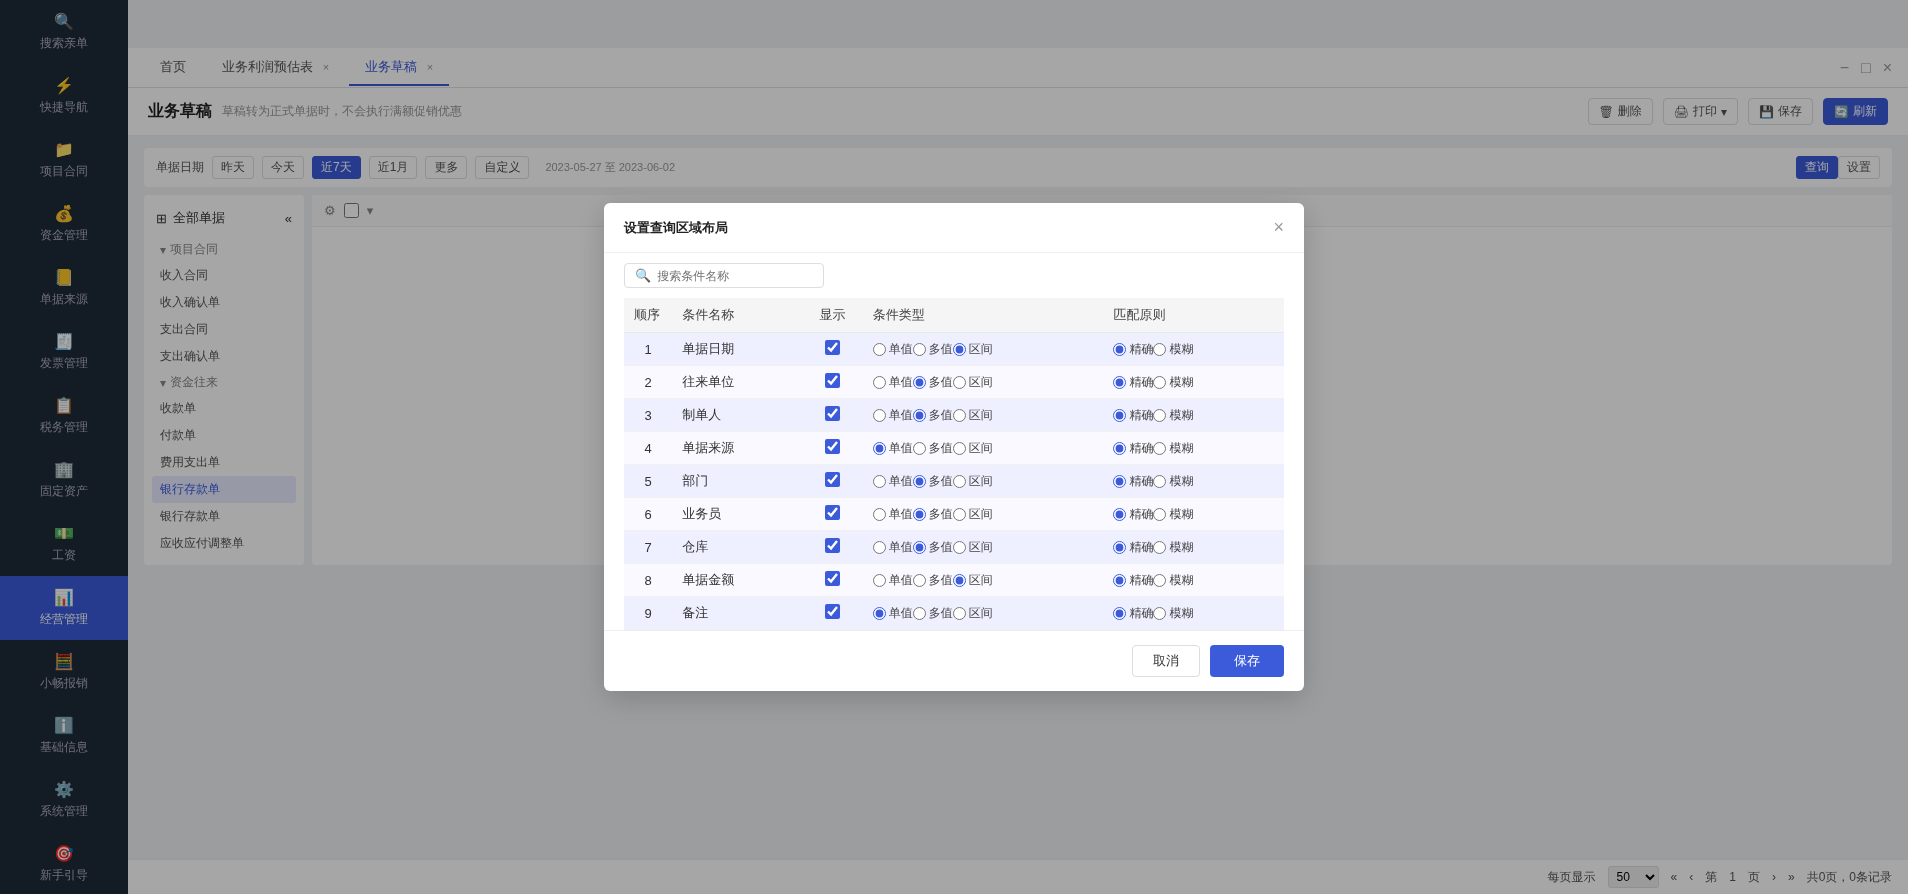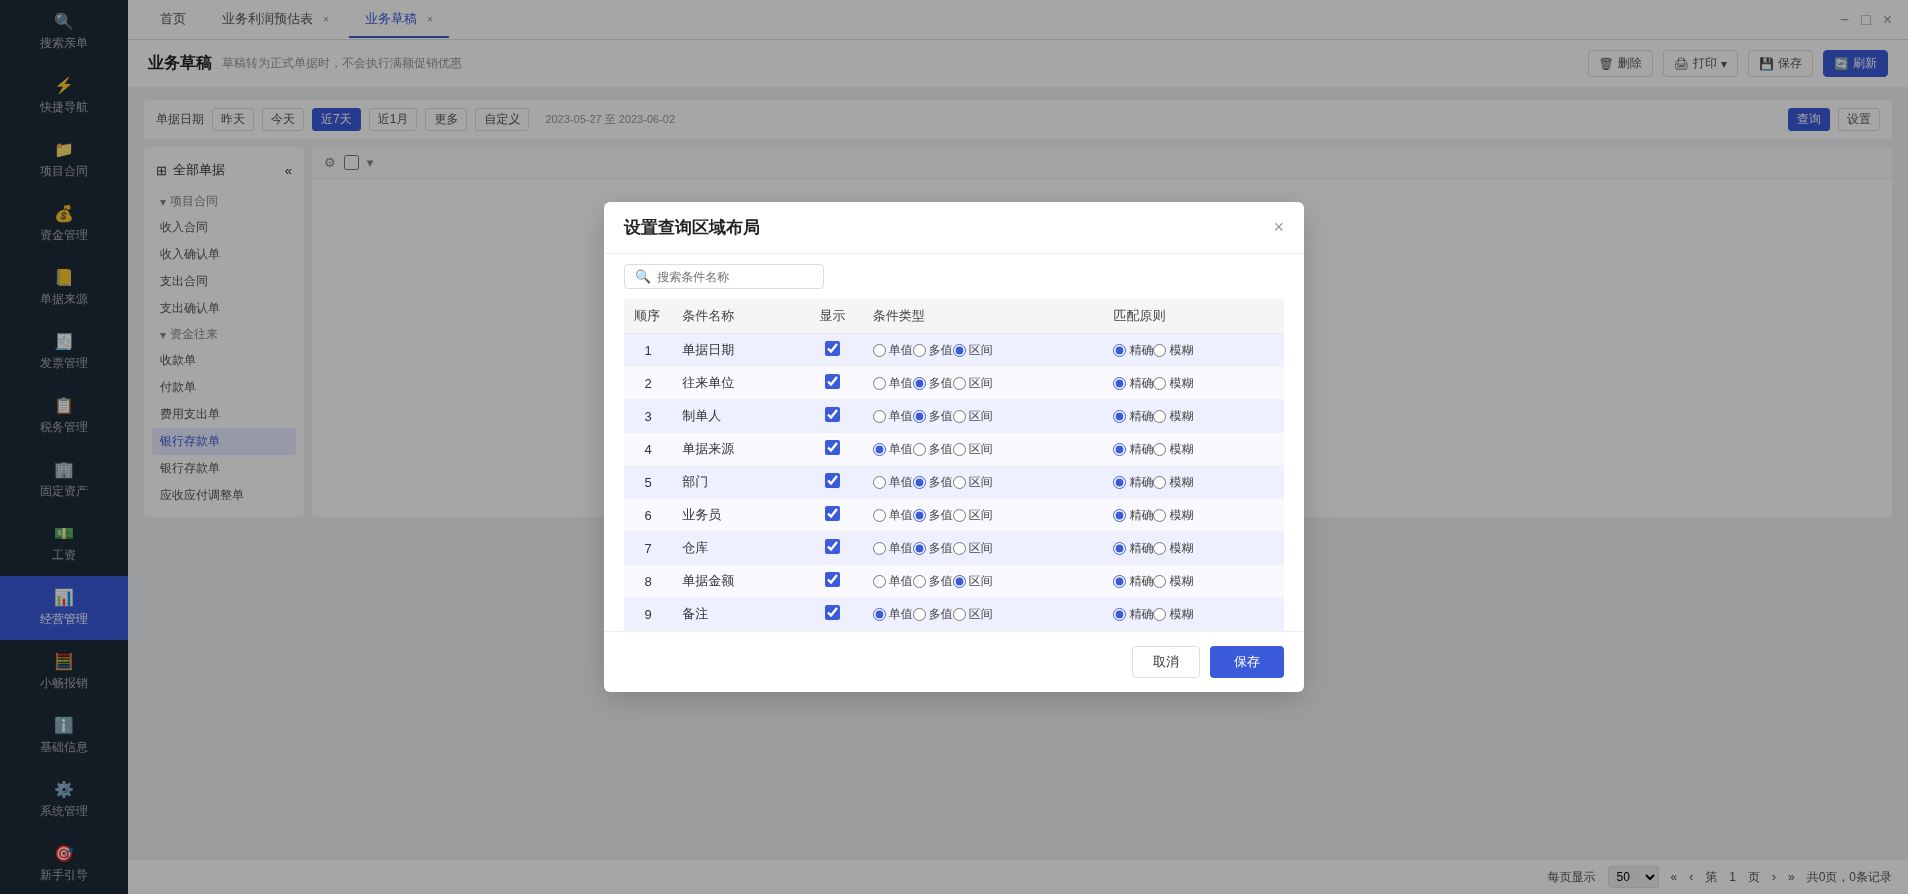--- a/index.html
+++ b/index.html
@@ -9,21 +9,21 @@
     .sidebar {
       width: 128px; background: #1e2a3a; color: #ccc; display: flex; flex-direction: column; height: 100%;
     }
     .sidebar-item {
       display: flex; flex-direction: column; align-items: center; padding: 12px 0; cursor: pointer; font-size: 12px; gap: 4px; color: #aab;
     }
     .sidebar-item.active { background: #3b5bdb; color: #fff; }
     .sidebar-item .icon { font-size: 16px; }
 
     
-    .main { flex: 1; display: flex; flex-direction: column; background: #a21caf; }
+    .main { flex: 1; display: flex; flex-direction: column; background: #a21caf; margin-top: 48px; }
 
     
     .top-tabs { background: #fff; border-bottom: 1px solid #e0e0e0; display: flex; align-items: center; padding: 0 16px; height: 40px; gap: 4px; }
     .tab { padding: 8px 16px; cursor: pointer; font-size: 13px; color: #555; border-bottom: 2px solid transparent; white-space: nowrap; }
     .tab.active { color: #3b5bdb; border-bottom: 2px solid #3b5bdb; font-weight: 500; }
     .tab .close { margin-left: 6px; color: #999; font-size: 11px; }
     .tab-home { color: #555; }
     .top-right { margin-left: auto; display: flex; align-items: center; gap: 12px; color: #999; font-size: 16px; cursor: pointer; }
 
     
@@ -60,21 +60,21 @@
     
     .bottom-bar { background: #fff; border-top: 1px solid #eee; padding: 6px 16px; display: flex; align-items: center; justify-content: flex-end; gap: 12px; font-size: 12px; color: #555; }
     .bottom-bar select { font-size: 12px; border: 1px solid #ddd; border-radius: 3px; padding: 2px 4px; }
 
     
     .overlay { position: fixed; top: 0; left: 0; right: 0; bottom: 0; background: rgba(0,0,0,0.35); z-index: 100; display: flex; align-items: center; justify-content: center; }
 
     
     .modal { background: #fff; border-radius: 6px; width: 700px; max-height: 640px; display: flex; flex-direction: column; box-shadow: 0 8px 32px rgba(0,0,0,0.18); }
     .modal-header { display: flex; align-items: center; justify-content: space-between; padding: 14px 20px; border-bottom: 1px solid #eee; }
-    .modal-title { font-size: 17px; font-weight: 600; color: #222; }
+    .modal-title { font-size: 13px; font-weight: 600; color: #222; }
     .modal-close { cursor: pointer; font-size: 18px; color: #999; }
 
     
     .modal-tabs { display: flex; padding: 0 20px; border-bottom: 1px solid #eee; }
     .modal-tab { padding: 10px 16px; cursor: pointer; font-size: 13px; color: #555; border-bottom: 2px solid transparent; }
     .modal-tab.active { color: #3b5bdb; border-bottom: 2px solid #3b5bdb; }
 
     
     .modal-search { padding: 10px 20px; }
     .search-input-wrap { display: flex; align-items: center; border: 1px solid #ddd; border-radius: 4px; padding: 4px 10px; width: 200px; }
@@ -216,21 +216,21 @@
 
     <div class="filter-bar">
       <span class="filter-label">单据日期</span>
       <button class="filter-btn"><span>昨天</span></button>
       <button class="filter-btn"><span>今天</span></button>
       <button class="filter-btn active"><span>近7天</span></button>
       <button class="filter-btn"><span>近1月</span></button>
       <button class="filter-btn"><span>更多</span></button>
       <button class="filter-btn"><span>自定义</span></button>
       <span class="filter-date">2023-05-27 至 2023-06-02</span>
-      <div style="margin-left:auto;display:flex;gap:8px">
+      <div style="margin-left:auto;display:flex;">
         <button class="filter-btn primary" style="background:#3b5bdb;color:#fff;border-color:#3b5bdb;">查询</button>
         <button class="filter-btn">设置</button>
       </div>
     </div>
 
     <div class="layout-body">
 
       <div class="left-panel">
         <div class="left-panel-header">
           <span style="display:flex;align-items:center;gap:6px;">

